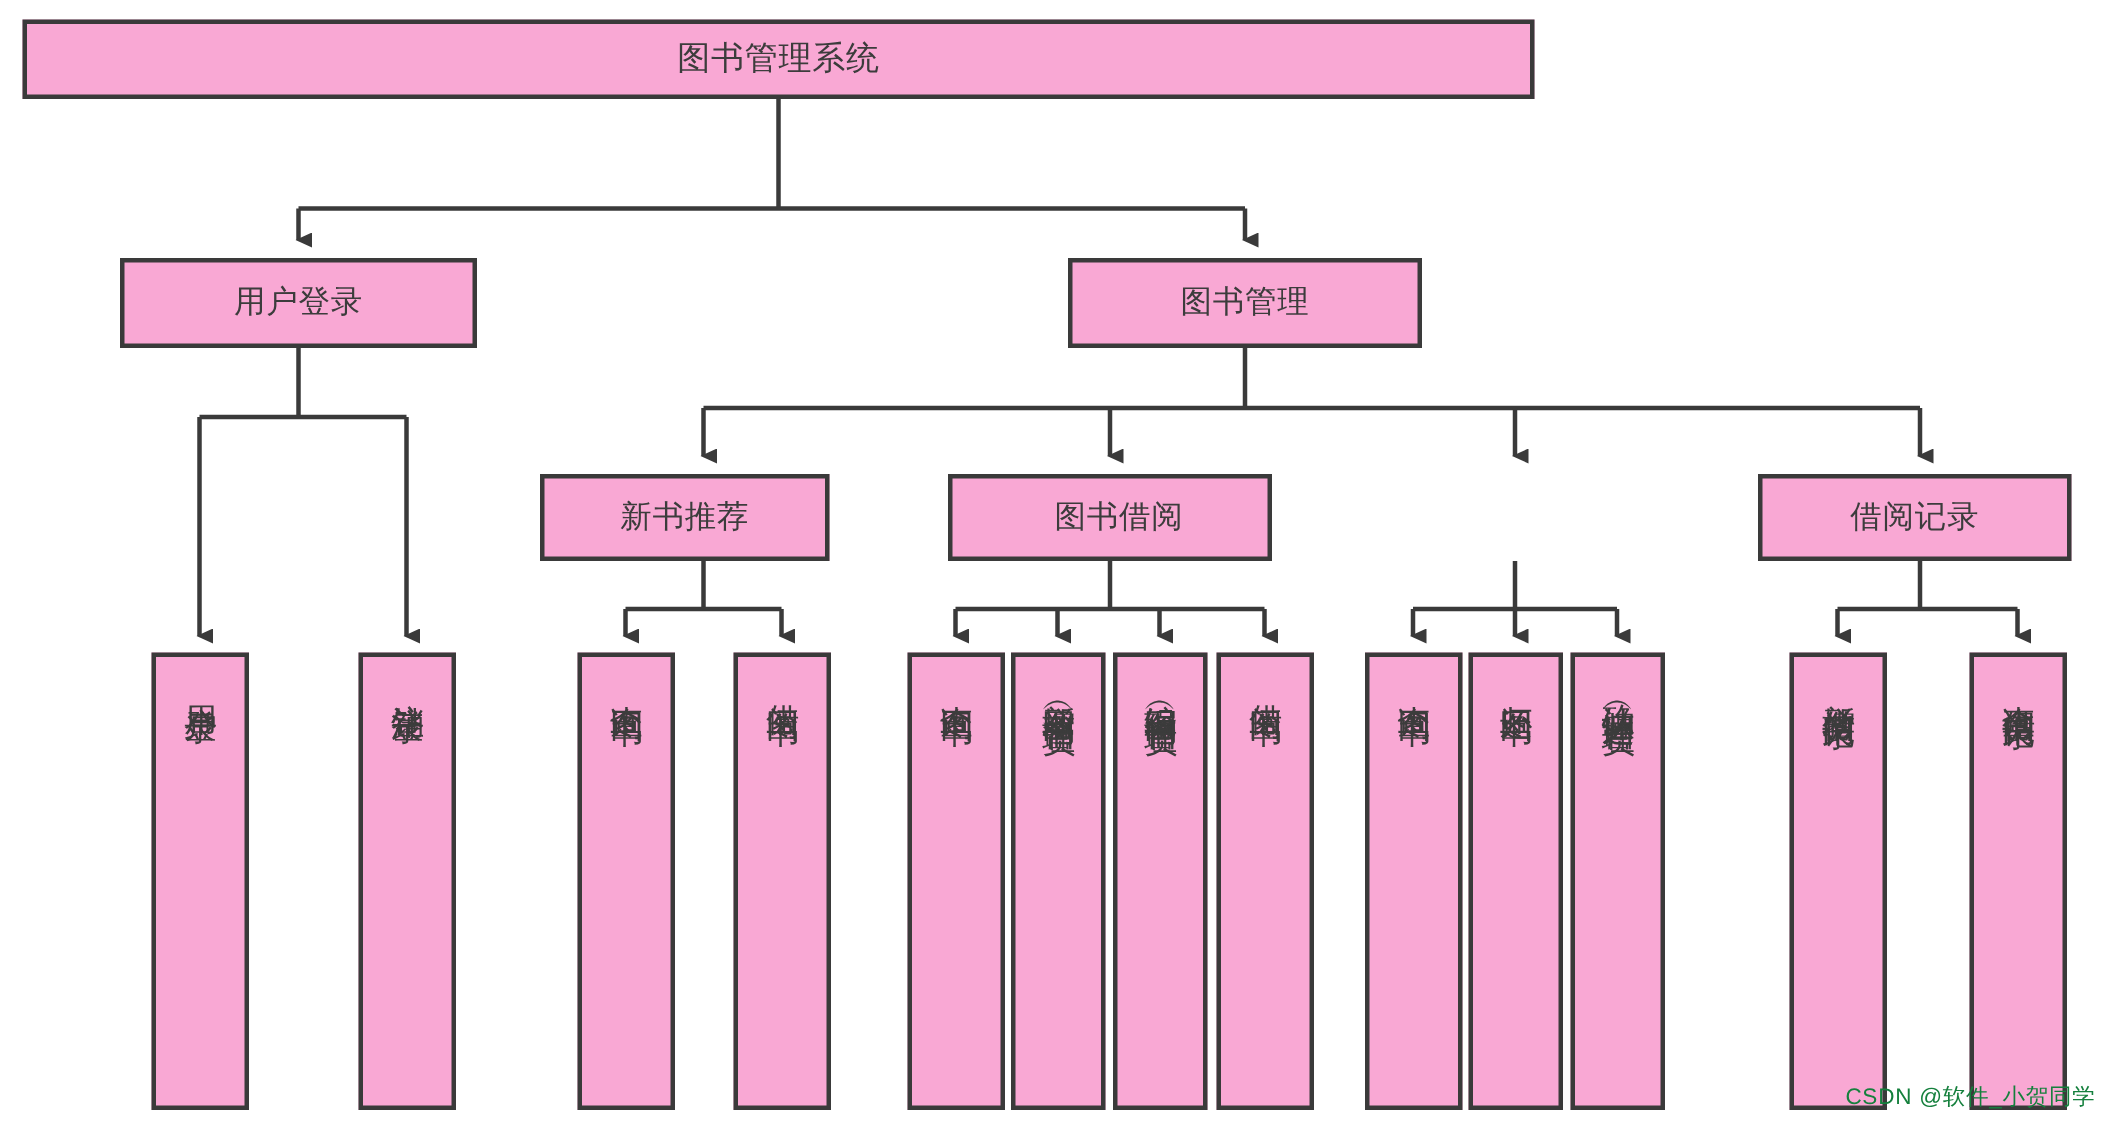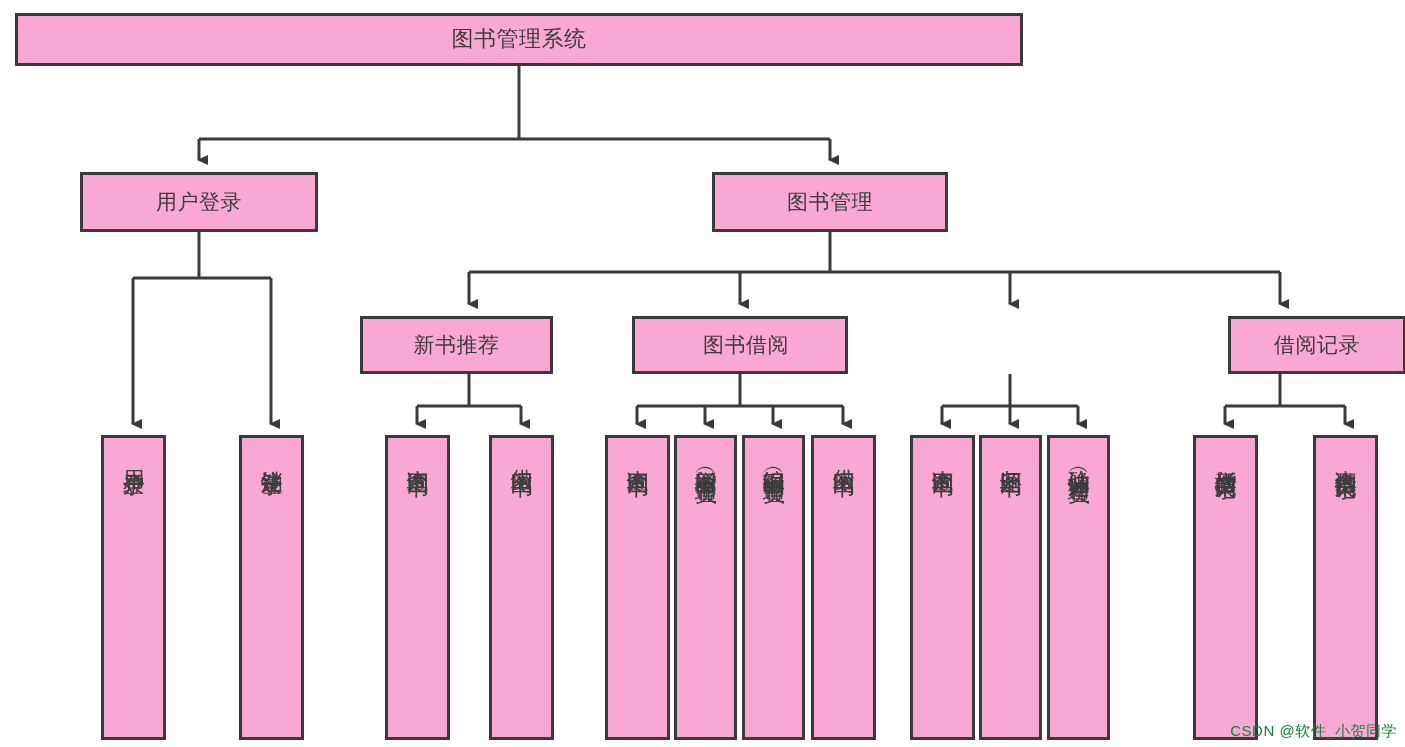--- a/index.html
+++ b/index.html
@@ -84,21 +84,21 @@
   <div class="node h" style="left:712px;top:172px;width:236px;height:60px;align-items:center;">
     <span class="lbl">图书管理</span>
   </div>
 
   <div class="node h" style="left:360px;top:316px;width:193px;height:58px;">
     <span class="lbl">新书推荐</span>
   </div>
   <div class="node h" style="left:632px;top:316px;width:216px;height:58px;padding-left:12px;">
     <span class="lbl">图书借阅</span>
   </div>
-  <div class="node h" style="left:1228px;top:316px;width:178px;height:58px;">
+  <div class="node h" style="left:1172px;top:316px;width:209px;height:58px;">
     <span class="lbl">借阅记录</span>
   </div>
 
   <div class="node v" style="left:101px;top:435px;width:65px;height:305px;">
     <span class="lbl">用户登录</span>
   </div>
   <div class="node v" style="left:239px;top:435px;width:65px;height:305px;">
     <span class="lbl">注销登录</span>
   </div>
 

